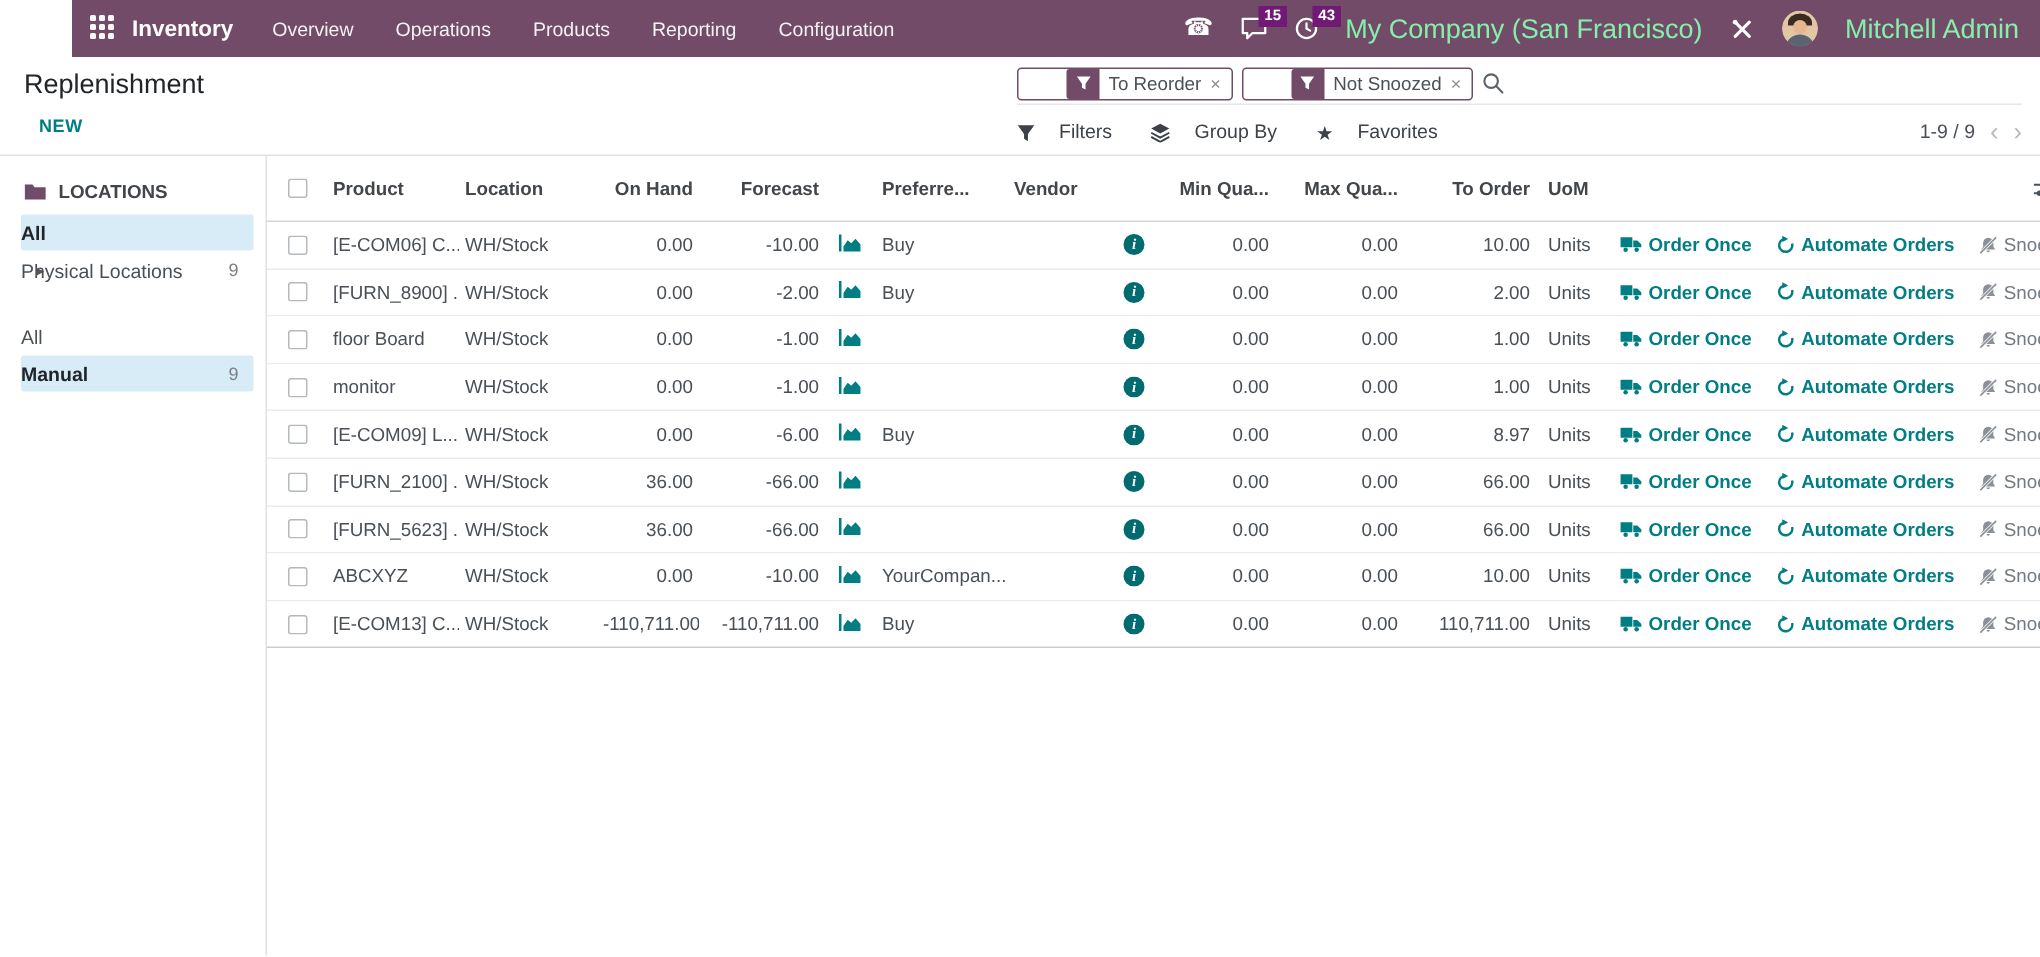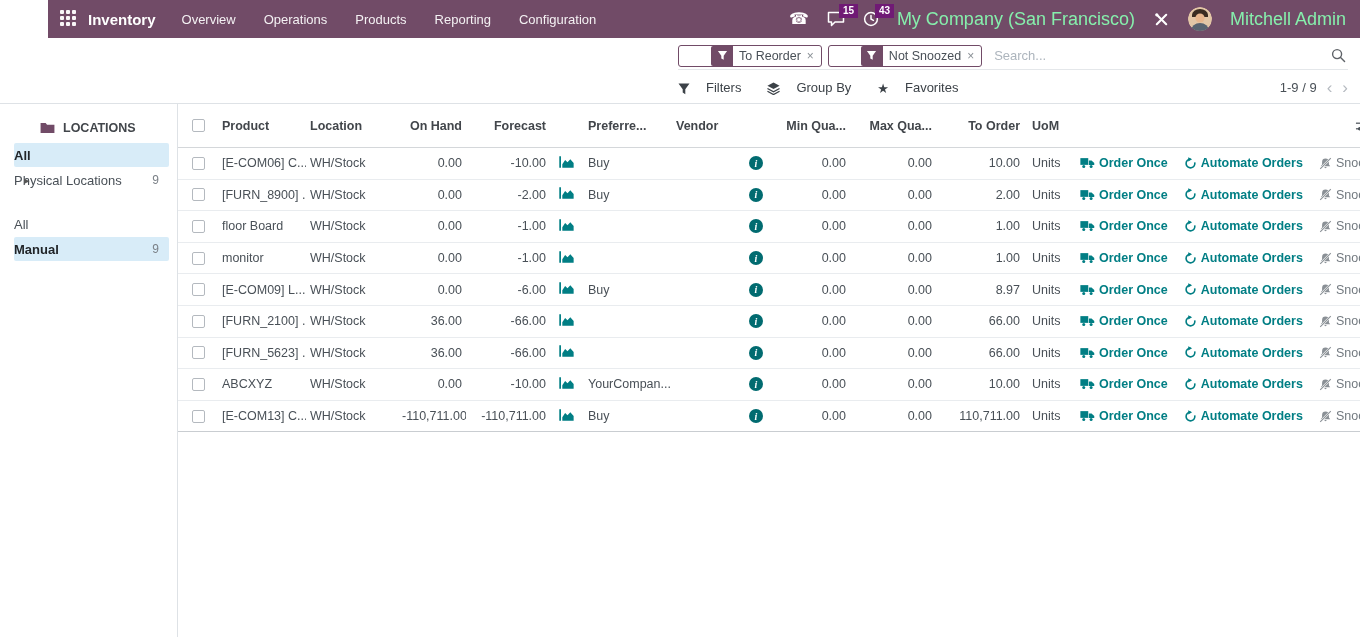--- a/index.html
+++ b/index.html
@@ -48,21 +48,21 @@
     font-family:Liberation Sans, sans-serif; }
   .star-glyph { font-size:13px; color:#3c4248; line-height:1; }
   .pager { margin-left:auto; display:flex; align-items:center; gap:10px; font-size:13px; color:#495057; }
   .pg-chevron { font-size:17px; color:#b5bac0; line-height:1; cursor:default; }
 
   
   .content { display:flex; height:533px; }
   .sidebar { width:178px; border-right:1px solid #dee2e6; padding-top:14px; flex:0 0 auto; }
   .sb-section { margin-bottom:20px; }
   .sb-header { display:flex; align-items:center; gap:8px; padding:0 0 4px 16px;
-    font-size:12.5px; font-weight:700; color:#42464b; height:24px;margin-left:24px; }
+    font-size:12.5px; font-weight:700; color:#42464b; height:24px; }
   .sb-item { position:relative; height:24px; display:flex; align-items:center;
     font-size:13px; color:#495057; margin:1px 8px 1px 14px;
     cursor:pointer; border-radius:2px; padding-right:10px; }
   .sb-item.active { background:#d8ecf8; font-weight:700; color:#212529; }
   .sb-item .caret { position:absolute; left:10px; font-size:11px; color:#555; }
   .sb-count { margin-left:auto; font-size:12px; color:#7b8087; font-weight:400; }
 
   
   .table-area { flex:1; position:relative; }
   .thead { display:flex; align-items:center; height:44px; border-bottom:1px solid #d4d7da;
@@ -150,41 +150,44 @@
         <path d="M4 8 a8 6 0 0 1 16 0 v2 h-16 z" fill="#3a2b20"></path>
         <circle cx="12" cy="11" r="4.6" fill="#e8b68d"></circle>
         <path d="M3 24 a9 8 0 0 1 18 0 z" fill="#5a6470"></path>
       </svg>
     </span>
     <span class="user-name">Mitchell Admin</span>
   </div>
 </div>
 
 <div class="control-panel">
+  <div class="cp-left">
+    <div class="page-title">Replenishment</div>
+    <button class="new-btn">NEW</button>
+  </div>
 
   <div class="searchbar">
     <span class="facet">
       <span class="facet-ico">
         <svg width="11" height="11" viewBox="0 0 12 12">
             <path d="M1 1 h10 L7.3 6.3 V10.6 L4.7 9.2 V6.3 z" fill="#fff"></path>
           </svg>
       </span>
       <span class="facet-label">To Reorder</span>
       <span class="facet-x">×</span>
     </span>
     <span class="facet">
       <span class="facet-ico">
         <svg width="11" height="11" viewBox="0 0 12 12">
             <path d="M1 1 h10 L7.3 6.3 V10.6 L4.7 9.2 V6.3 z" fill="#fff"></path>
           </svg>
       </span>
       <span class="facet-label">Not Snoozed</span>
       <span class="facet-x">×</span>
     </span>
-    <input class="search-input" placeholder="Search..." style="">
     <span class="magnifier">
       <svg width="15" height="15" viewBox="0 0 16 16">
         <circle cx="6.5" cy="6.5" r="4.8" fill="none" stroke="#5f6368" stroke-width="1.5"></circle>
         <line x1="10.2" y1="10.2" x2="14.5" y2="14.5" stroke="#5f6368" stroke-width="1.5" stroke-linecap="round"></line>
       </svg>
     </span>
   </div>
 
   <div class="cp-bottom">
     <button class="cp-tool">

